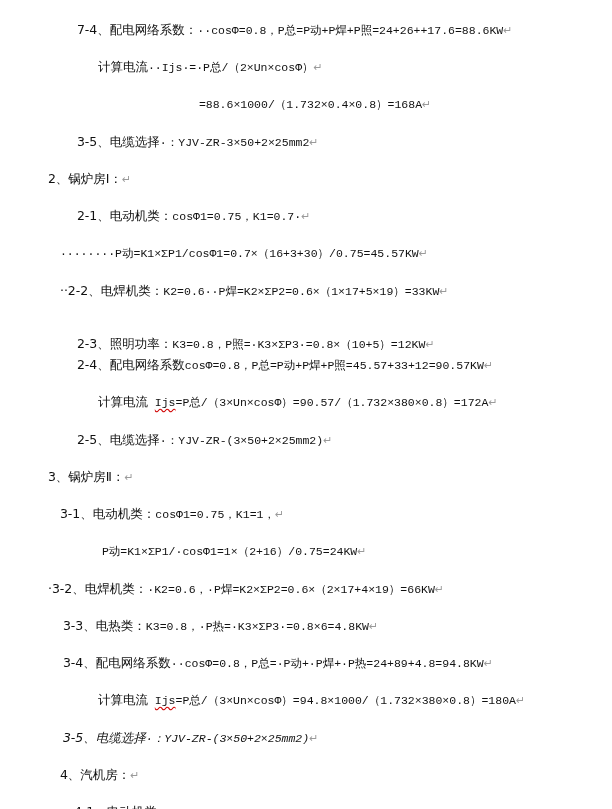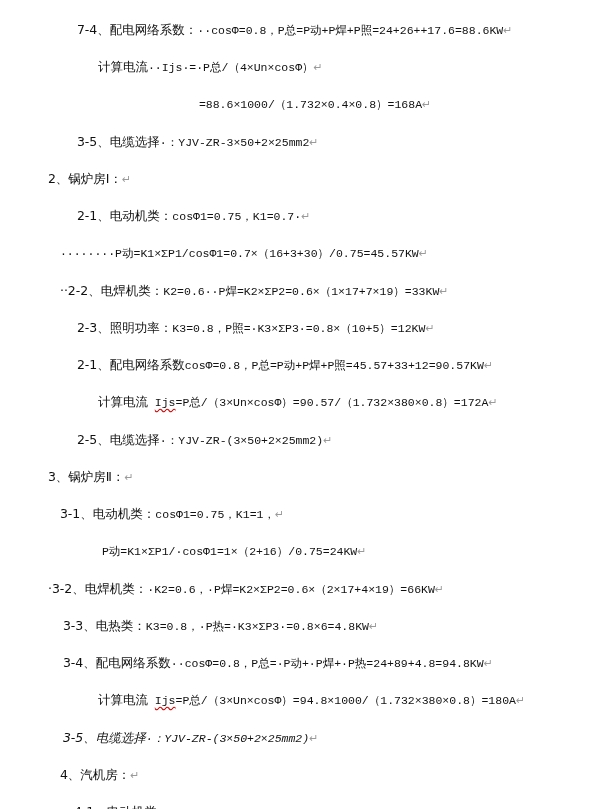--- a/index.html
+++ b/index.html
@@ -11,45 +11,45 @@
     .squig { text-decoration: underline wavy #d00000; text-underline-offset: 2px; }
   </style>
 </head>
 <body>
 
 <div id="doc">
     <div class="line" style="left: 61px; top: 6px;">
     <span class="cn">7-4、配电网络系数：</span><span class="mono pre"></span><span class="mono squig"></span><span class="mono rest">··cosΦ=0.8，P总=P动+P焊+P照=24+26++17.6=88.6KW</span><span class="pm">↵</span>
   </div>
     <div class="line" style="left: 82px; top: 43px;">
-    <span class="cn">计算电流</span><span class="mono pre"></span><span class="mono squig"></span><span class="mono rest">··Ijs·=·P总/（4×Un×cosΦ）</span><span class="pm">↵</span>
+    <span class="cn">计算电流</span><span class="mono pre"></span><span class="mono squig"></span><span class="mono rest">··Ijs·=·P总/（2×Un×cosΦ）</span><span class="pm">↵</span>
   </div>
     <div class="line" style="left: 183px; top: 80px;">
     <span class="cn"></span><span class="mono pre"></span><span class="mono squig"></span><span class="mono rest">=88.6×1000/（1.732×0.4×0.8）=168A</span><span class="pm">↵</span>
   </div>
     <div class="line" style="left: 61px; top: 118px;">
     <span class="cn">3-5、电缆选择</span><span class="mono pre"></span><span class="mono squig"></span><span class="mono rest">·：YJV-ZR-3×50+2×25mm2</span><span class="pm">↵</span>
   </div>
     <div class="line" style="left: 32px; top: 155px;">
     <span class="cn">2、锅炉房Ⅰ：</span><span class="mono pre"></span><span class="mono squig"></span><span class="mono rest"></span><span class="pm">↵</span>
   </div>
     <div class="line" style="left: 61px; top: 192px;">
     <span class="cn">2-1、电动机类：</span><span class="mono pre"></span><span class="mono squig"></span><span class="mono rest">cosΦ1=0.75，K1=0.7·</span><span class="pm">↵</span>
   </div>
     <div class="line" style="left: 44px; top: 229px; text-align: right;">
     <span class="cn"></span><span class="mono pre"></span><span class="mono squig"></span><span class="mono rest">········P动=K1×ΣP1/cosΦ1=0.7×（16+3+30）/0.75=45.57KW</span><span class="pm">↵</span>
   </div>
     <div class="line" style="left: 44px; top: 267px;">
-    <span class="cn">··2-2、电焊机类：</span><span class="mono pre"></span><span class="mono squig"></span><span class="mono rest">K2=0.6··P焊=K2×ΣP2=0.6×（1×17+7×19）=33KW</span><span class="pm">↵</span>
+    <span class="cn">··2-2、电焊机类：</span><span class="mono pre"></span><span class="mono squig"></span><span class="mono rest">K2=0.6··P焊=K2×ΣP2=0.6×（1×17+5×19）=33KW</span><span class="pm">↵</span>
   </div>
-    <div class="line" style="left: 61px; top: 304px;">
+    <div class="line" style="left: 61px; top: 320px;">
     <span class="cn">2-3、照明功率：</span><span class="mono pre"></span><span class="mono squig"></span><span class="mono rest">K3=0.8，P照=·K3×ΣP3·=0.8×（10+5）=12KW</span><span class="pm">↵</span>
   </div>
     <div class="line" style="left: 61px; top: 341px;">
-    <span class="cn">2-1、配电网络系数</span><span class="mono pre"></span><span class="mono squig"></span><span class="mono rest">cosΦ=0.8，P总=P动+P焊+P照=45.57+33+12=90.57KW</span><span class="pm">↵</span>
+    <span class="cn">2-4、配电网络系数</span><span class="mono pre"></span><span class="mono squig"></span><span class="mono rest">cosΦ=0.8，P总=P动+P焊+P照=45.57+33+12=90.57KW</span><span class="pm">↵</span>
   </div>
     <div class="line" style="left: 82px; top: 378px;">
     <span class="cn">计算电流</span><span class="mono pre"> </span><span class="mono squig">Ijs</span><span class="mono rest">=P总/（3×Un×cosΦ）=90.57/（1.732×380×0.8）=172A</span><span class="pm">↵</span>
   </div>
     <div class="line" style="left: 61px; top: 416px;">
     <span class="cn">2-5、电缆选择</span><span class="mono pre"></span><span class="mono squig"></span><span class="mono rest">·：YJV-ZR-(3×50+2×25mm2)</span><span class="pm">↵</span>
   </div>
     <div class="line" style="left: 32px; top: 453px;">
     <span class="cn">3、锅炉房Ⅱ：</span><span class="mono pre"></span><span class="mono squig"></span><span class="mono rest"></span><span class="pm">↵</span>
   </div>

